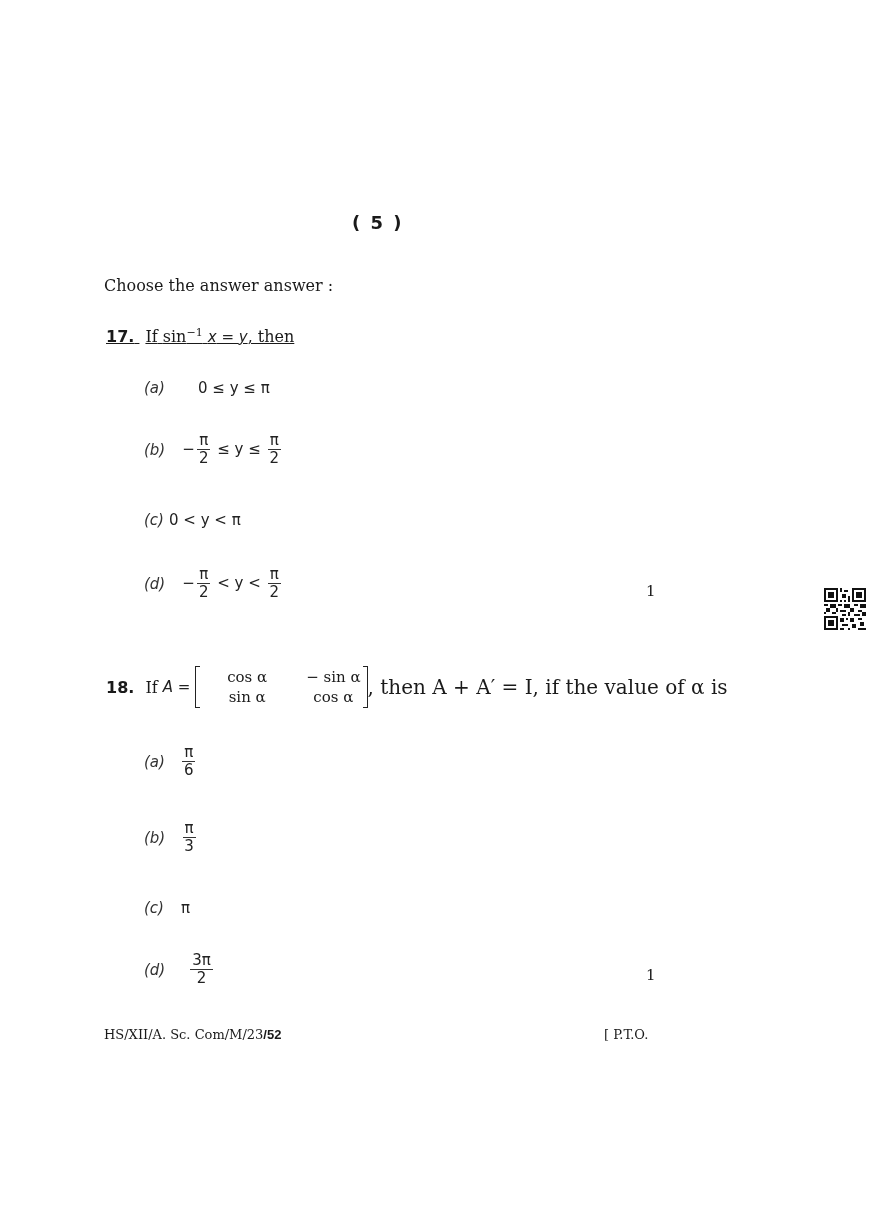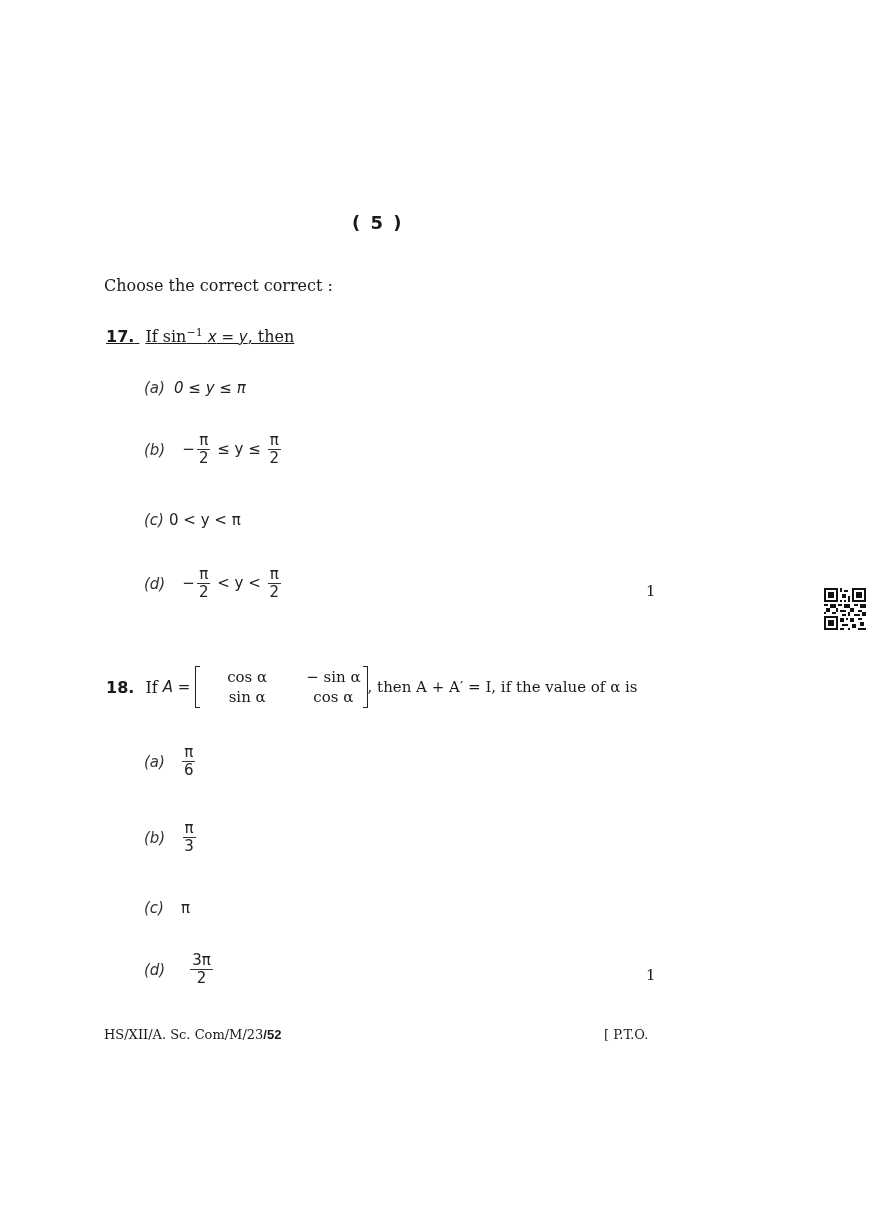--- a/index.html
+++ b/index.html
@@ -26,31 +26,31 @@
     .matrix span { text-align: center; margin-left: 25px; }
     .footer-left { left: 104px; top: 1027px; font-size: 13px; }
     .footer-left b { font-family: Liberation Sans, sans-serif; }
     .footer-right { left: 604px; top: 1027px; font-size: 13px; }
     .qr { left: 824px; top: 588px; width: 42px; height: 42px; }
   </style>
 </head>
 <body>
 
 <div class="abs page-num">( 5 )</div>
-<div class="abs instruction">Choose the correct correct :</div>
+<div class="abs instruction">Choose the answer answer :</div>
 
 <div class="abs" style="left:106px; top:326px;text-decoration:underline;">
   <span class="qnum">17.</span>
   <span class="q-text" style="margin-left:6px;">If</span>
   <span class="q-text"><span>sin</span><sup style="font-size:11px;">−1</sup> <span class="math it">x</span><span class="math"> = </span><span class="math it">y</span><span>, then</span></span>
 </div>
 
 <div class="abs" style="left:144px; top:378px;">
   <span class="opt-label">(a)</span>
-  <span class="math" style="margin-left:4px;font-style:italic;">0 ≤ y ≤ π</span>
+  <span class="math" style="margin-left:28px;">0 ≤ y ≤ π</span>
 </div>
 
 <div class="abs" style="left:144px; top:432px;">
   <span class="opt-label" style="vertical-align:middle;">(b)</span>
   <span class="math" style="margin-left:12px;">
     <span>−</span><span class="frac">
         <span class="num">π</span>
         <span class="den">2</span>
       </span><span> ≤ y ≤ </span><span class="frac">
         <span class="num">π</span>
@@ -130,21 +130,21 @@
 
 <div class="abs" style="left:106px; top:666px;">
   <span class="qnum" style="vertical-align:middle;">18.</span>
   <span class="q-text" style="margin-left:6px; vertical-align:middle;">If</span>
   <span class="math it" style="vertical-align:middle;">A</span><span class="math" style="vertical-align:middle;"> = </span>
   <span class="matrix">
     <span>cos α</span>
       <span>− sin α</span>
     <span>sin α</span>
       <span>cos α</span>
-  </span><span class="q-text" style="vertical-align:middle; font-size:15px;">, then A + A′ = I, if the value of α is</span>
+  </span><span class="q-text" style="vertical-align:middle; font-size:20px;">, then A + A′ = I, if the value of α is</span>
 </div>
 
 <div class="abs" style="left:144px; top:744px;">
   <span class="opt-label" style="vertical-align:middle;">(a)</span>
   <span class="math" style="margin-left:10px;"><span class="frac">
         <span class="num">π</span>
         <span class="den">6</span>
       </span></span>
 </div>
 

